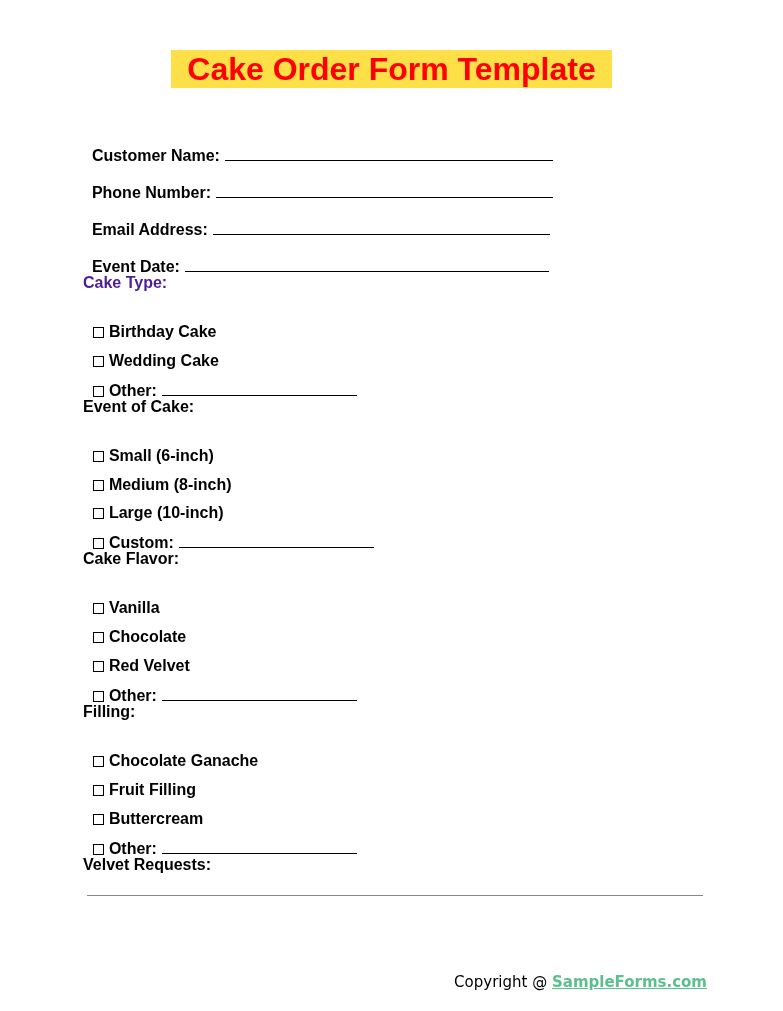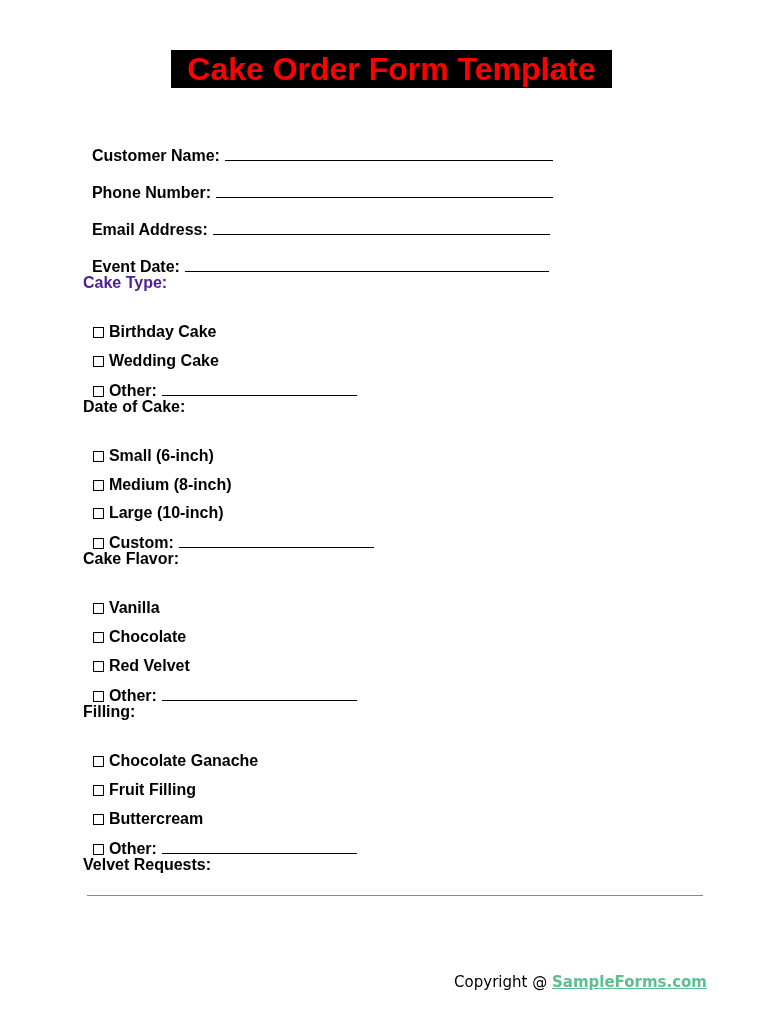--- a/index.html
+++ b/index.html
@@ -1,19 +1,19 @@
 <!DOCTYPE html>
 <html><head>
   <meta charset="utf-8">
   <style>
     html, body { margin: 0; padding: 0; background: #ffffff; }
     body { width: 783px; height: 1011px; position: relative; overflow: hidden;
            font-family: "Liberation Sans", sans-serif; color: #000; }
     .title-wrap { position: absolute; top: 50px; left: 0; width: 783px; text-align: center; }
-    .title { display: inline-block; background: #000000; color: #ff0000; font-weight: bold;
+    .title { display: inline-block; background: #fde047; color: #ff0000; font-weight: bold;
              font-size: 32px; line-height: 38px; padding: 0 16px; }
     .line { position: absolute; left: 83px; font-size: 16px; font-weight: bold; line-height: 20px; white-space: pre; text-align: center; }
     .red { color: #4c1d95; }
     .box { display: inline-block; width: 11px; height: 11px; border: 1.6px solid #000; box-sizing: border-box;
            margin-right: 5px; vertical-align: -1px; margin-left: 1px; }
     .blank { display: inline-block; border-bottom: 1.3px solid #000; height: 15px; vertical-align: baseline; margin-left: 5px; }
     .rule { position: absolute; left: 87px; top: 895px; width: 616px; height: 0; border-top: 1.3px solid #888; }
     .footer { position: absolute; right: 76px; top: 973px; font-size: 15px; font-family: "DejaVu Sans", sans-serif; color: #000; margin-left: 19px; }
     .footer a { color: #5cbf8e; font-weight: bold; text-decoration: underline; }
   </style>
@@ -41,21 +41,21 @@
 <div class="line" style="top:302px">
   <span class="box"></span><span>Birthday Cake</span>
 </div>
 <div class="line" style="top:331px">
   <span class="box"></span><span>Wedding Cake</span>
 </div>
 <div class="line" style="top:360px">
   <span class="box"></span><span>Other:</span><span class="blank" style="width:195px"></span>
 </div>
 
-<div class="line" style="top:397px">Date of Cake:</div>
+<div class="line" style="top:397px">Event of Cake:</div>
 <div class="line" style="top:426px">
   <span class="box"></span><span>Small (6-inch)</span>
 </div>
 <div class="line" style="top:455px">
   <span class="box"></span><span>Medium (8-inch)</span>
 </div>
 <div class="line" style="top:483px">
   <span class="box"></span><span>Large (10-inch)</span>
 </div>
 <div class="line" style="top:512px">

